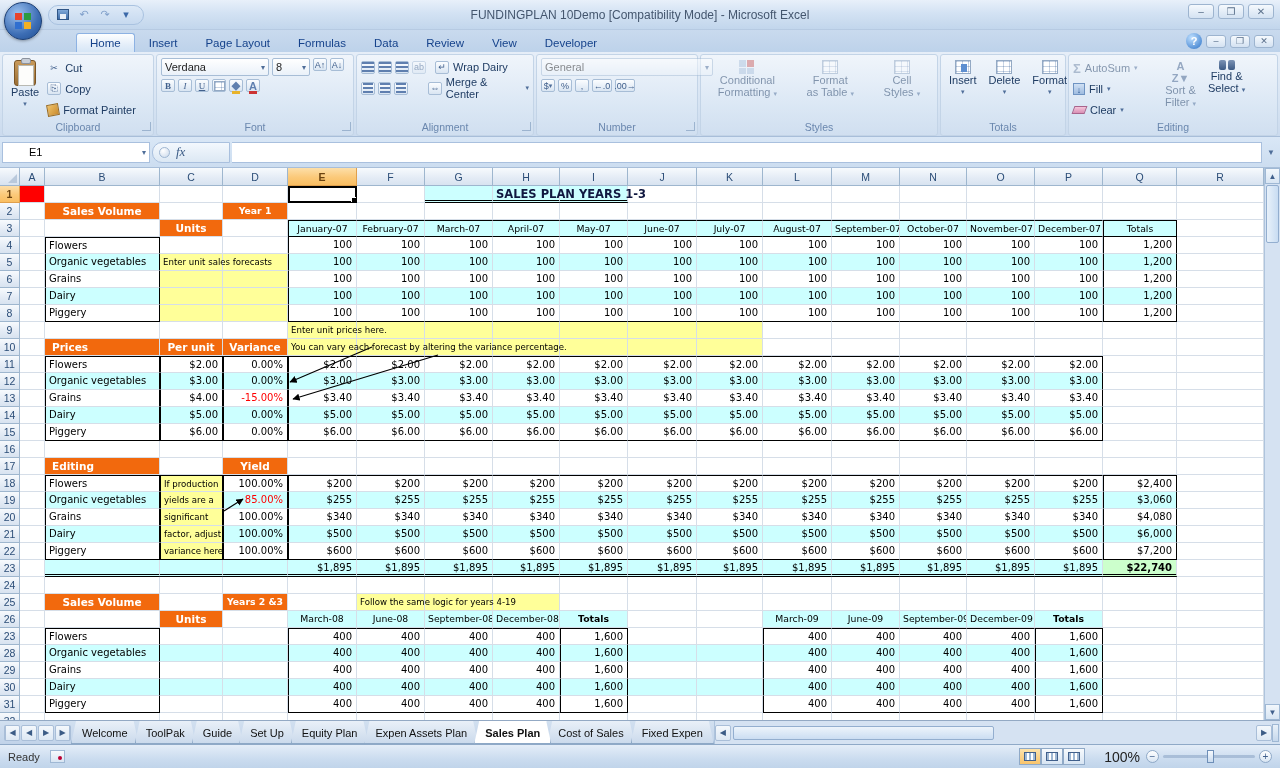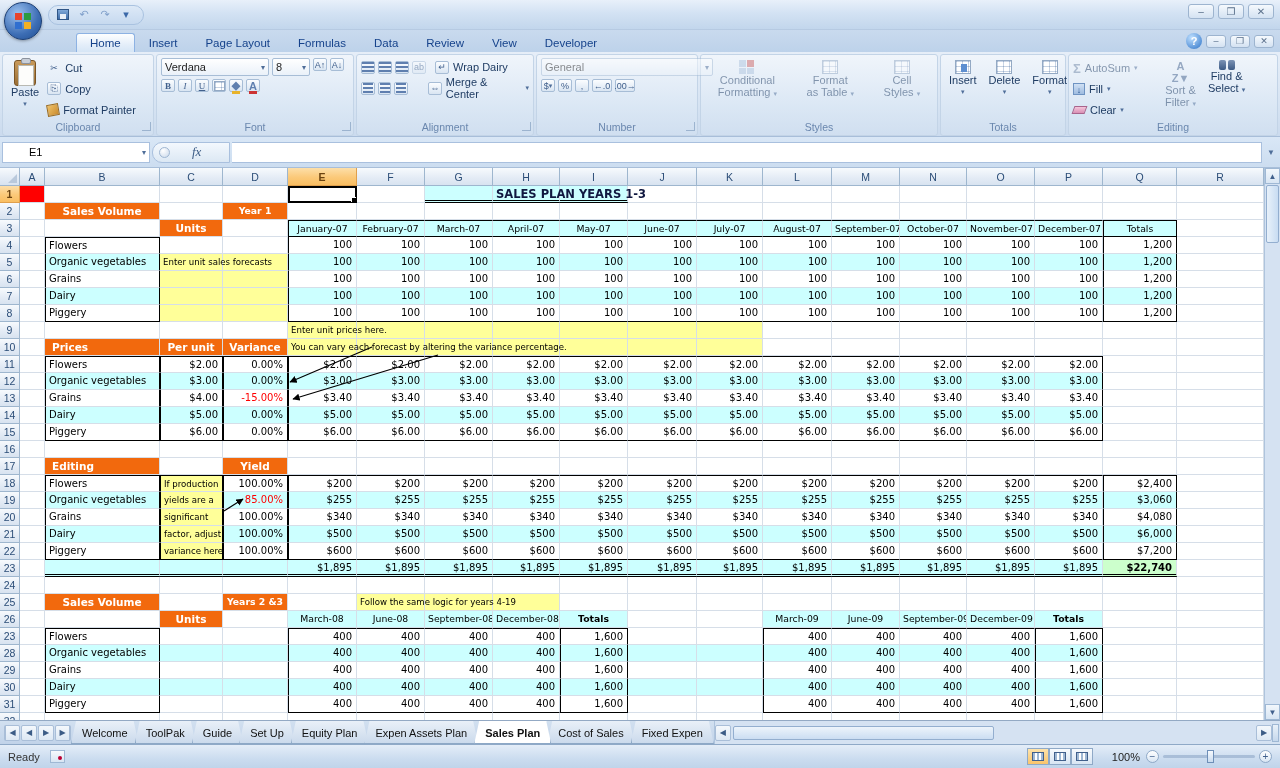--- a/index.html
+++ b/index.html
@@ -79,21 +79,21 @@
   .Ui{text-decoration:underline; font-family:"Liberation Serif",serif;}
   .fontA { position:relative; font-size:11px; font-weight:bold; color:#5F7FAF; }
   .fontA::after{content:""; position:absolute; left:0; right:0; bottom:-2px; height:3px; background:#C33;}
   .fillA::after{background:#E8B32A;}
 
   
   .fbar { height:31px; background:linear-gradient(#D9E7F6,#CCDDF0); border-bottom:1px solid #A8BED9; display:flex; align-items:center; padding:4px 2px; gap:2px; }
   .namebox { width:148px; height:21px; background:#fff; border:1px solid #A9C0DE; display:flex; align-items:center; padding-left:26px; font-size:11px; color:#000; position:relative; }
   .namebox .arr { position:absolute; right:3px; color:#4F6E99; font-size:8px; }
   .fxpill { width:78px; height:21px; border:1px solid #A9C0DE; border-radius:10px 0 0 10px; background:linear-gradient(#F3F8FD,#DCE8F4);
-            display:flex; align-items:center; gap:22px; padding-left:6px; }
+            display:flex; align-items:center; gap:6px; padding-left:6px; }
   .fxdot { width:11px; height:11px; border-radius:50%; background:radial-gradient(circle at 35% 30%,#FFF,#C9D8EA); border:1px solid #9FB6D2; }
   .fx { font-style:italic; font-family:"Liberation Serif",serif; font-size:13px; color:#3C5C86; }
   .finput { flex:1; height:21px; background:#fff; border:1px solid #A9C0DE; border-left:none; }
   .fexp { width:14px; height:21px; display:flex; align-items:center; justify-content:center; color:#4F6E99; font-size:8px; }
 
   
   .sheetarea { flex:1; display:flex; position:relative; background:#fff; overflow:hidden; }
   #grid { flex:1; display:grid; grid-auto-rows:17px; overflow:hidden; background:#fff; position:relative; }
   .ch,.rh,.corner { background:linear-gradient(#F7FAFD,#E3EBF5 60%,#D8E3F0); border-right:1px solid #9EB6CE; border-bottom:1px solid #9EB6CE;
         font-size:10.5px; color:#2B4D77; display:flex; align-items:center; justify-content:center; overflow:hidden; }
@@ -144,21 +144,21 @@
 
   
   .sbar { height:24px; background:linear-gradient(#E4EDF8,#CBDCEF 60%,#C0D4EA); border-top:1px solid #8FA9C7; display:flex; align-items:center; padding:0 8px; color:#333; }
   .macro-ic { width:15px; height:13px; margin-left:10px; background:linear-gradient(#F7FAFD,#D8E5F3); border:1px solid #9FB8D4; position:relative; }
   .macro-ic::after { content:""; position:absolute; right:2px; bottom:2px; width:4px; height:4px; border-radius:50%; background:#B03; }
   .sb-right { margin-left:auto; display:flex; align-items:center; gap:6px; }
   .viewbtns { display:flex; }
   .vb { width:22px; height:17px; border:1px solid #8FA9C7; background:linear-gradient(#F7FAFD,#D8E5F3); display:flex; align-items:center; justify-content:center; }
   .vb.active { background:linear-gradient(#FDE3AC,#F9C46B); }
   .vb i { width:12px; height:9px; border:1px solid #41608C; background:repeating-linear-gradient(90deg,#9FB8D4 0 2px,#fff 2px 4px); }
-  .zoomtxt { font-size:11px; color:#222;margin-left:13px; }
+  .zoomtxt { font-size:14px; color:#222;margin-left:13px; }
   .zslider { display:flex; align-items:center; gap:4px; }
   .zbtn { width:13px; height:13px; border-radius:50%; border:1px solid #8FA9C7; background:linear-gradient(#FFF,#D8E5F3); color:#41608C;
           font-size:10px; line-height:11px; text-align:center; }
   .ztrack { width:92px; height:3px; background:#A9BED8; border-radius:2px; position:relative; }
   .zmark { position:absolute; left:44px; top:-5px; width:7px; height:13px; background:linear-gradient(#F7FAFD,#C9DBEF); border:1px solid #6E8FB8; }
 </style>
 </head>
 <body>
 
 <div id="app">
@@ -179,20 +179,21 @@
       <div class="qbtn dim-q">
           <span>↶</span>
         </div>
       <div class="qbtn dim-q">
           <span>↷</span>
         </div>
       <div class="qbtn">
           <span>▾</span>
         </div>
     </div>
+    <div class="title-text">FUNDINGPLAN 10Demo  [Compatibility Mode] - Microsoft Excel</div>
     <div class="win-ctl">
       <div class="wbtn">–</div>
       <div class="wbtn">❐</div>
       <div class="wbtn">✕</div>
     </div>
   </div>
 
   <div class="tabstrip">
     <div class="rtab active">Home</div>
     <div class="rtab">Insert</div>

